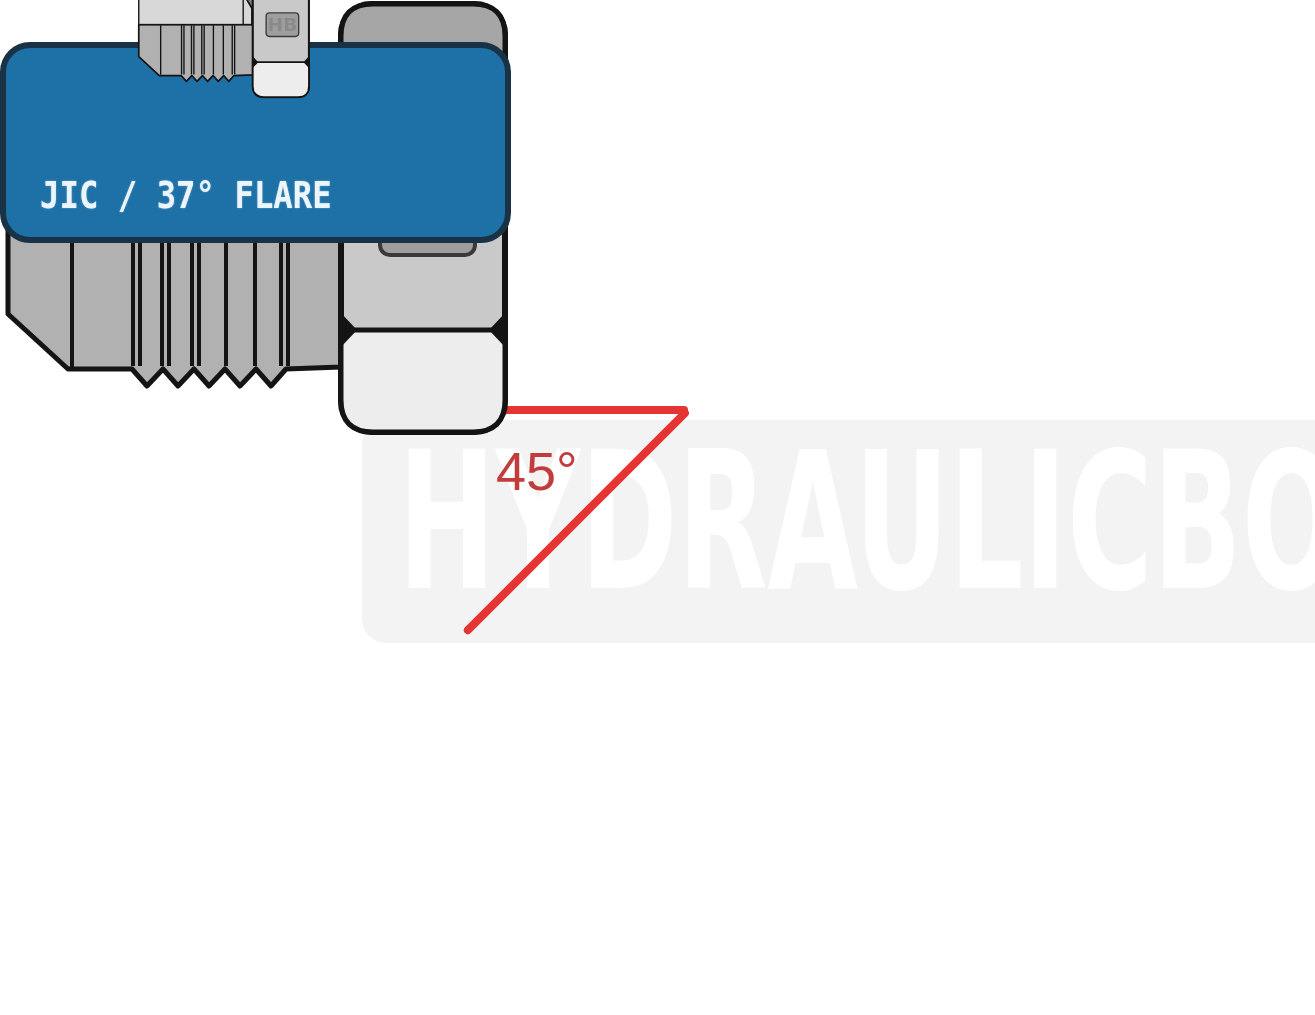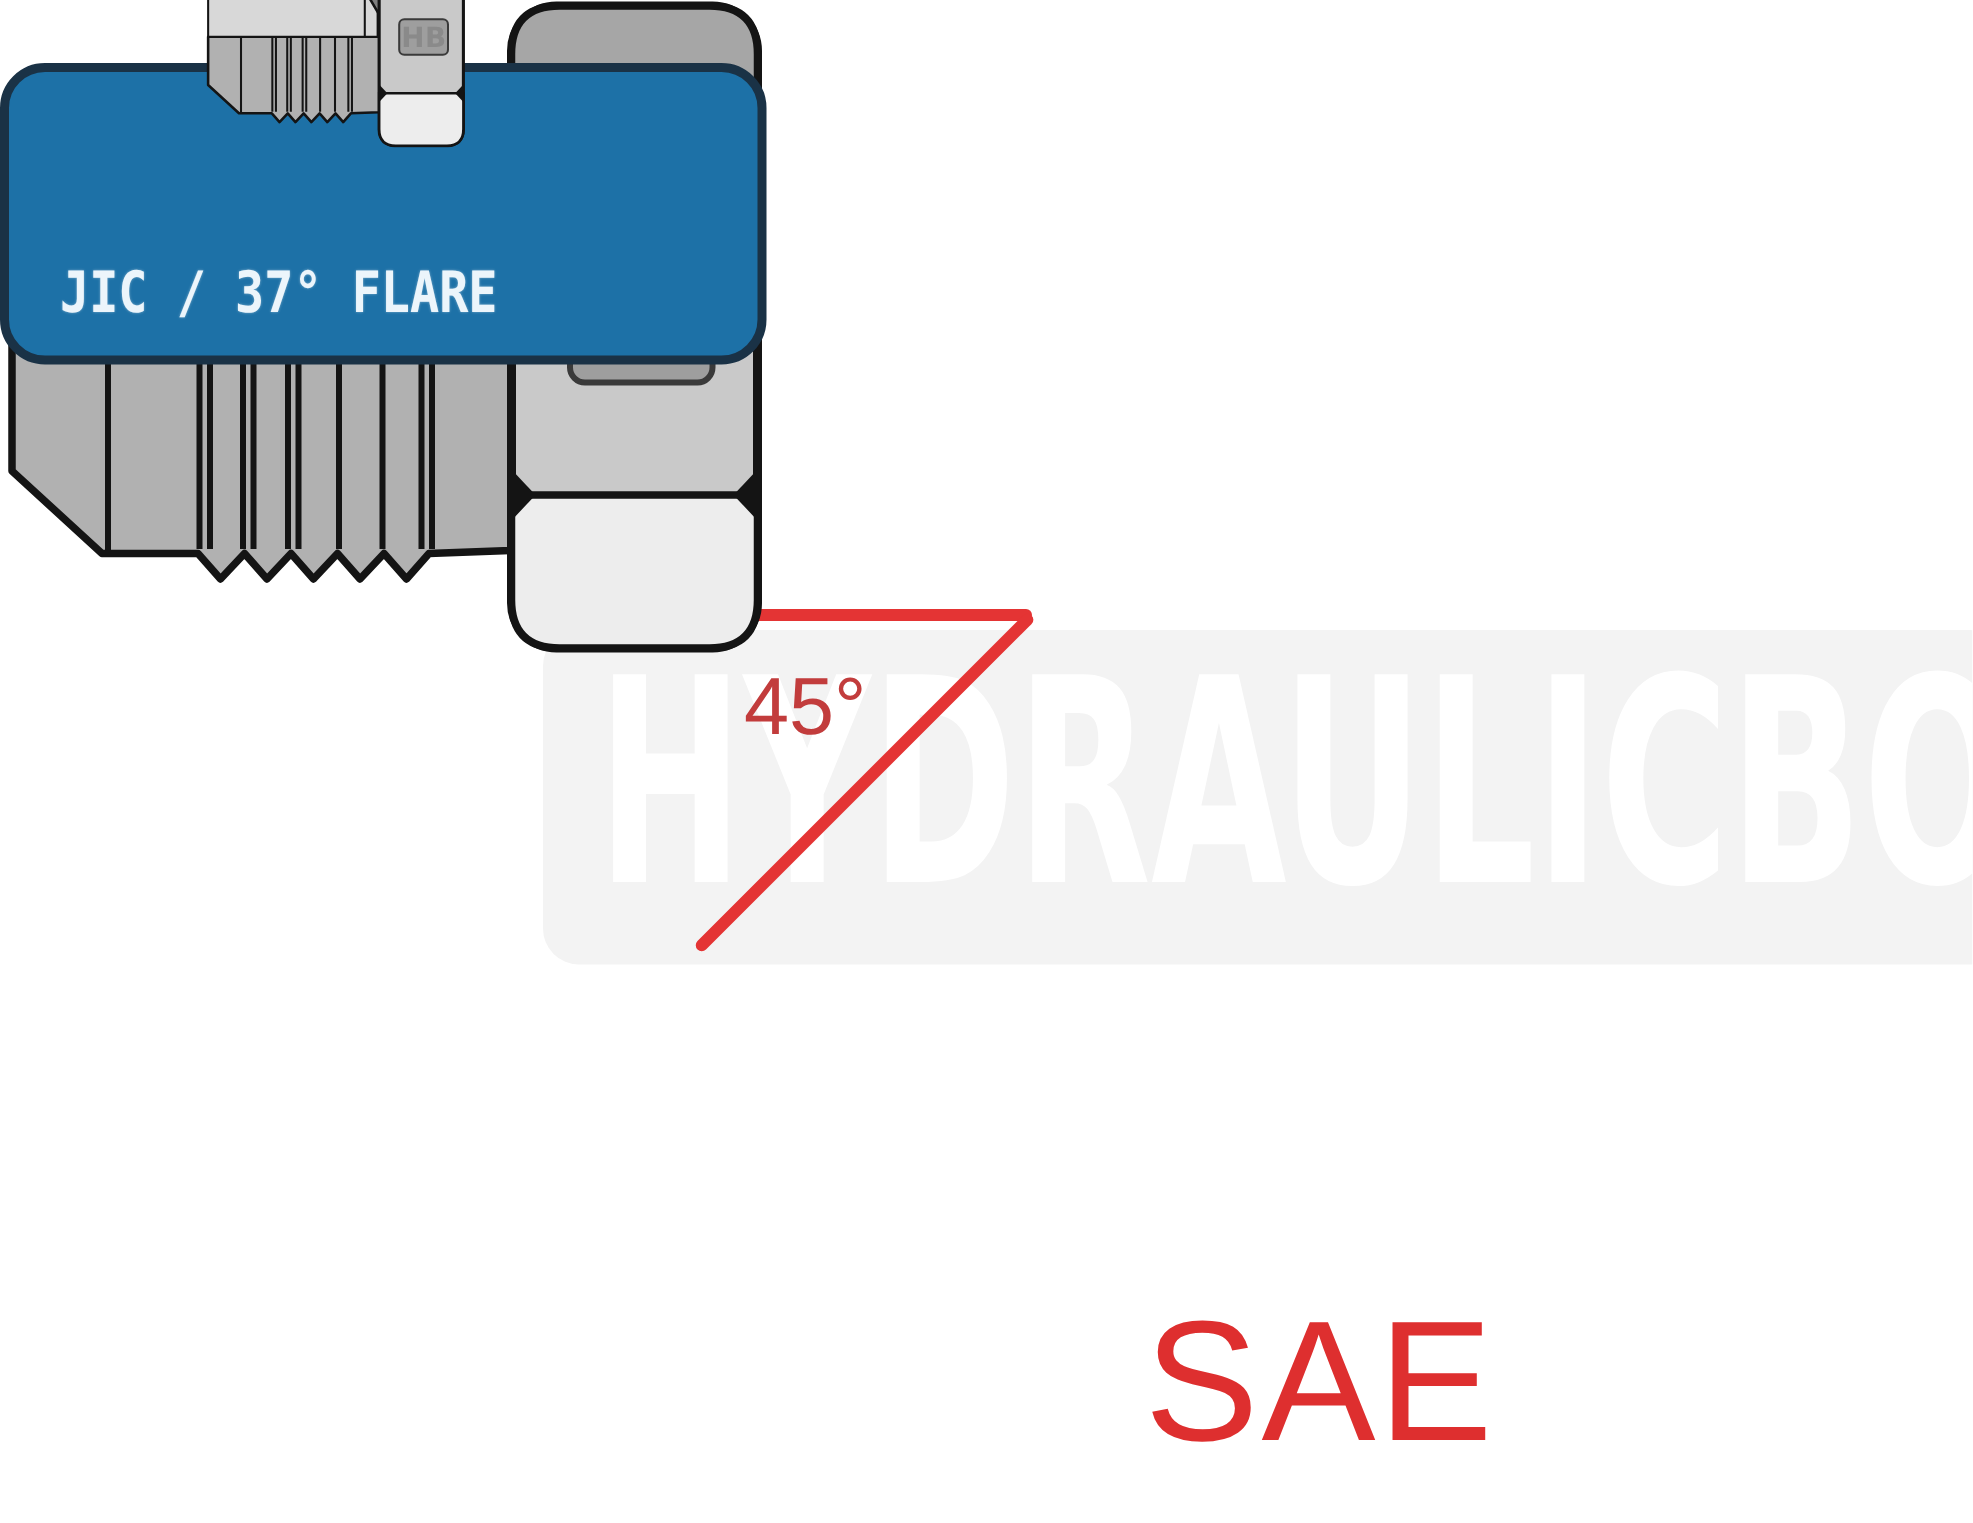--- a/index.html
+++ b/index.html
@@ -148,21 +148,20 @@
           </g>
         </g>
       </symbol>
     </defs>
   </svg>
 
   <svg class="fitting-main" viewBox="622 348 514 436">
     <use href="#fitting"></use>
   </svg>
 
-  <div class="sae-label">SAE</div>
 
   <div class="badge">
     <span class="badge-label">JIC / 37° FLARE</span>
   </div>
 
   <svg class="fitting-mini" viewBox="622 348 514 436">
     <use href="#fitting"></use>
   </svg>
 
 </div>

